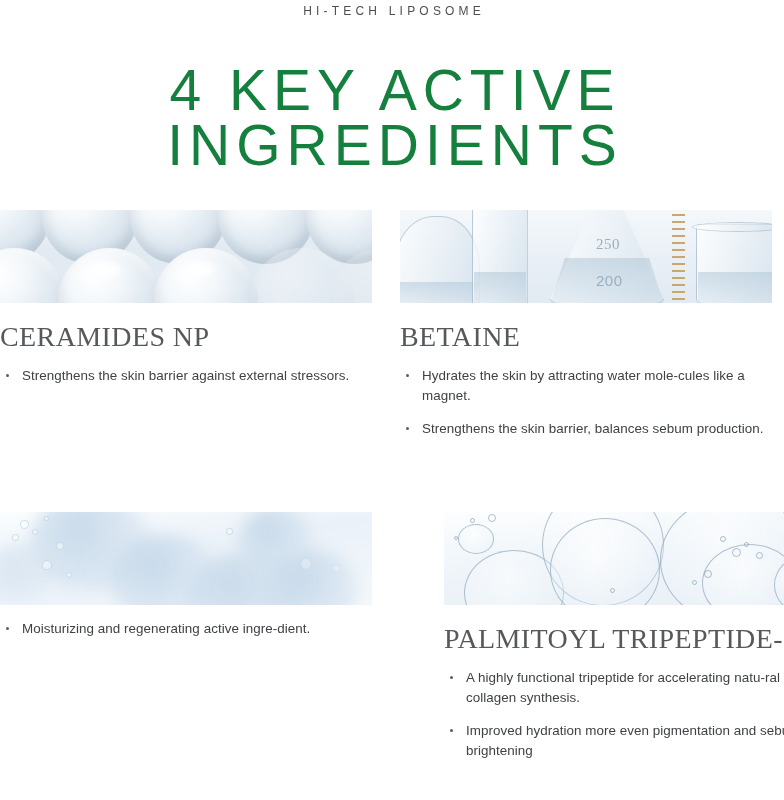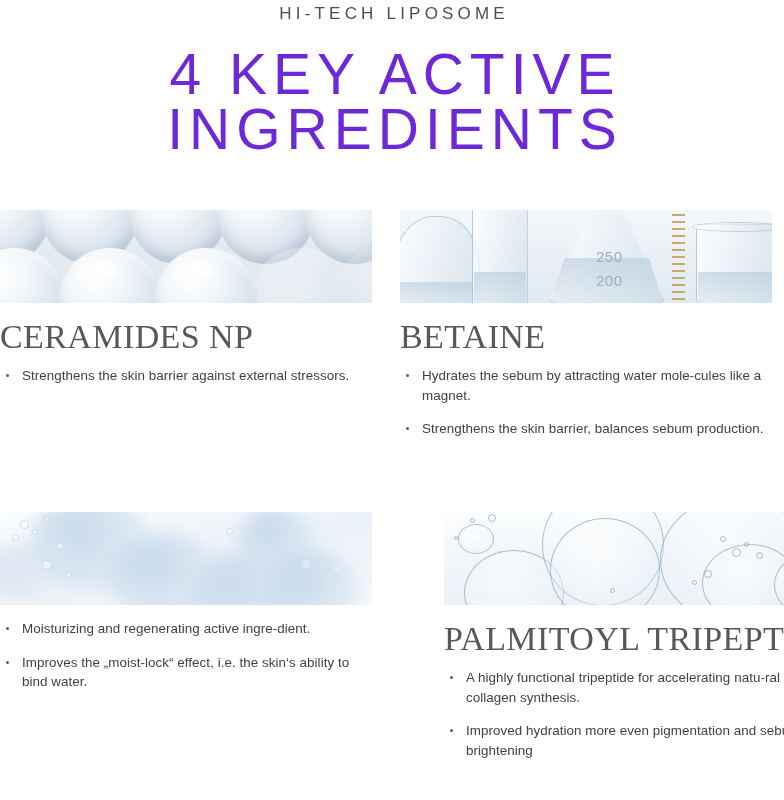--- a/index.html
+++ b/index.html
@@ -21,39 +21,39 @@
   }
 
   
   .eyebrow {
     position: absolute;
     top: 4px;
     left: 0;
     width: 784px;
     text-align: center;
     font-family: "Liberation Sans", sans-serif;
-    font-size: 17px;
+    font-size: 12px;
     font-weight: 400;
     letter-spacing: 4.2px;
     color: #4c4f52;
     text-indent: 4.2px;
   }
 
   .headline {
     position: absolute;
-    top: 47px;
+    top: 63px;
     left: 0;
     width: 784px;
     text-align: center;
     font-family: "Liberation Sans", sans-serif;
     font-size: 57px;
     font-weight: 300;
     line-height: 55px;
     letter-spacing: 6px;
-    color: #6d28d9;
+    color: #15803d;
     text-indent: 6px;
   }
   .headline .line { display: block; white-space: nowrap; }
 
   
   .grid {
     position: absolute;
     top: 210px;
     left: 0;
     width: 784px;
@@ -155,21 +155,21 @@
   .b-bubbles .dot {
     position: absolute;
     border-radius: 50%;
     border: 1px solid rgba(128,156,180,0.65);
   }
 
   
   .card-title {
     margin-top: 19px;
     font-family: "Liberation Serif", serif;
-    font-size: 34px;
+    font-size: 28px;
     font-weight: 400;
     letter-spacing: 0.4px;
     color: #56595c;
     line-height: 30px;
     white-space: nowrap;
   }
 
   .bullets { margin-top: 14px; list-style: none; }
 
   .bullet {
@@ -234,31 +234,31 @@
       <div class="banner b-lab">
 
         <div class="glass" style="left:-6px; top:6px; width:86px; height:110px; border-radius:46% 46% 8px 8px;"></div>
         <div class="liquid" style="left:-4px; top:72px; width:82px; height:22px;"></div>
 
         <div class="glass" style="left:72px; top:-4px; width:56px; height:100px; border-radius:4px;"></div>
         <div class="liquid" style="left:74px; top:62px; width:52px; height:32px;"></div>
 
         <div class="glass" style="left:148px; top:-10px; width:118px; height:104px; border-radius:0 0 10px 10px; clip-path: polygon(40% 0, 60% 0, 100% 100%, 0 100%);"></div>
         <div class="liquid" style="left:150px; top:48px; width:114px; height:46px; clip-path: polygon(13% 0, 87% 0, 100% 100%, 0 100%);"></div>
-        <div class="grad-label" style="left:196px; top:38px;">250</div>
+        <div class="grad-label" style="left:196px; top:26px;font-family:Liberation Serif, serif;">250</div>
         <div class="grad-label" style="left:196px; top:62px;">200</div>
         <div class="scale-strip" style="left:272px; top:4px; width:13px; height:90px;"></div>
 
         <div class="glass" style="left:296px; top:14px; width:84px; height:80px; border-radius:4px 4px 6px 6px;"></div>
         <div class="glass" style="left:292px; top:12px; width:92px; height:10px; border-radius:50%;"></div>
         <div class="liquid" style="left:298px; top:62px; width:80px; height:32px;"></div>
       </div>
       <div class="card-title">BETAINE</div>
       <ul class="bullets">
-        <li class="bullet">Hydrates the sebum by attracting water mole-cules like a magnet.</li>
+        <li class="bullet">Hydrates the skin by attracting water mole-cules like a magnet.</li>
         <li class="bullet">Strengthens the skin barrier, balances sebum production.</li>
       </ul>
     </div>
 
     <div class="card c-bl">
       <div class="banner b-foam">
         <div class="blob" style="left:30px;  top:-18px; width:120px; height:96px;"></div>
         <div class="blob" style="left:108px; top:22px;  width:110px; height:86px;"></div>
         <div class="blob" style="left:184px; top:40px;  width:120px; height:92px; opacity:.95;"></div>
         <div class="blob" style="left:238px; top:-6px;  width:74px;  height:70px;"></div>
@@ -270,21 +270,20 @@
         <div class="micro" style="left:44px;  top:4px;  width:5px;  height:5px;"></div>
         <div class="micro" style="left:56px;  top:30px; width:8px;  height:8px;"></div>
         <div class="micro" style="left:42px;  top:48px; width:10px; height:10px;"></div>
         <div class="micro" style="left:66px;  top:60px; width:6px;  height:6px;"></div>
         <div class="micro" style="left:226px; top:16px; width:7px;  height:7px;"></div>
         <div class="micro" style="left:300px; top:46px; width:12px; height:12px; opacity:.6;"></div>
         <div class="micro" style="left:332px; top:52px; width:9px;  height:9px; opacity:.5;"></div>
       </div>
       <ul class="bullets">
         <li class="bullet">Moisturizing and regenerating active ingre-dient.</li>
-        <li class="bullet">Improves the „moist-lock“ effect, i.e. the skin‘s ability to bind water.</li>
       </ul>
     </div>
 
     <div class="card c-br">
       <div class="banner b-bubbles">
         <div class="ring" style="left:14px;  top:12px;  width:36px;  height:30px;"></div>
         <div class="ring" style="left:20px;  top:38px;  width:100px; height:86px;"></div>
         <div class="ring" style="left:98px;  top:-28px; width:122px; height:122px;"></div>
         <div class="ring" style="left:106px; top:6px;   width:110px; height:104px;"></div>
         <div class="ring" style="left:216px; top:-16px; width:150px; height:128px;"></div>

